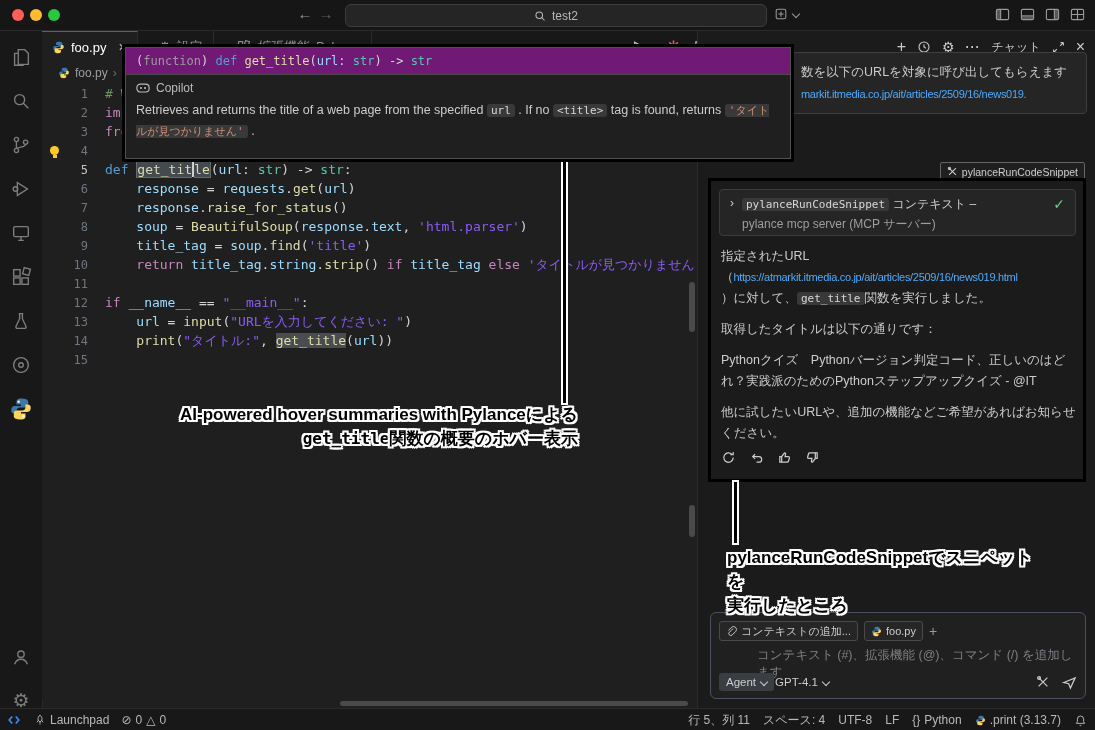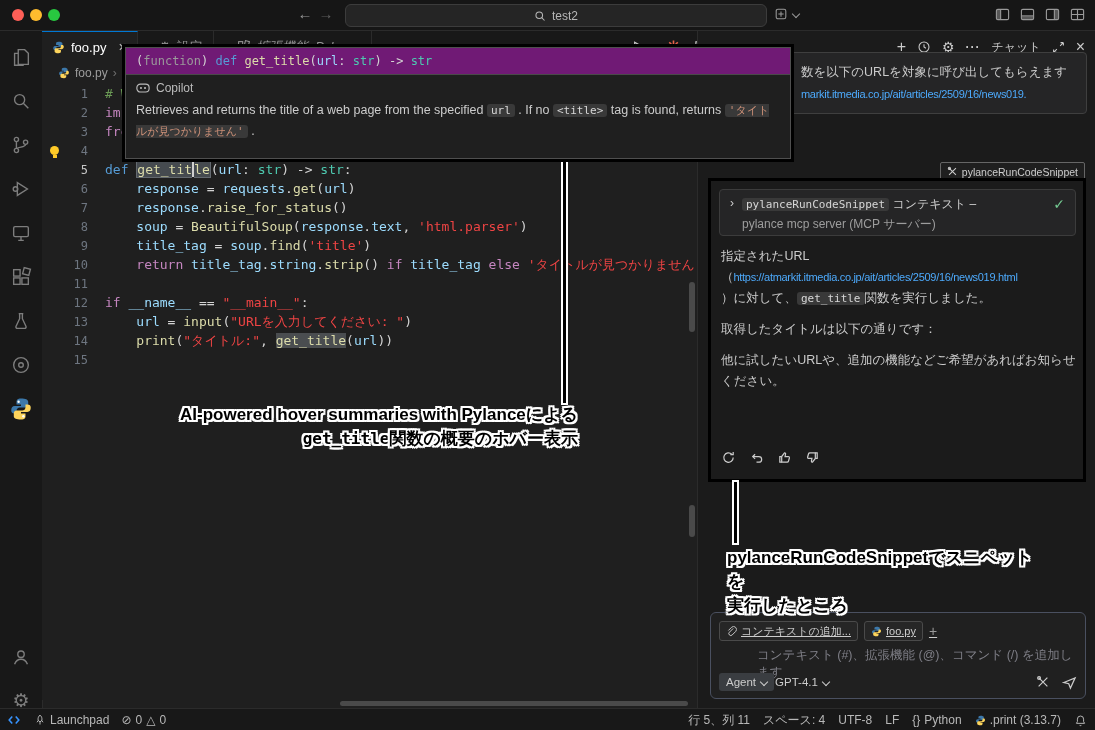--- a/index.html
+++ b/index.html
@@ -31,21 +31,21 @@
   .breadcrumb{position:absolute;left:42px;top:62px;width:655px;height:22px;background:#1f1f1f;display:flex;align-items:center;
               gap:5px;padding-left:16px;box-sizing:border-box;font-size:12px;color:#9d9d9d;}
 
   
   .code{position:absolute;left:42px;top:84px;width:655px;height:616px;background:#1f1f1f;overflow:hidden;
         font-family:"DejaVu Sans Mono",monospace;font-size:13px;}
   .code-line{position:relative;height:19px;display:flex;align-items:center;white-space:pre;}
   .ln{width:46px;text-align:right;color:#6e7681;font-size:12px;flex:none;}
   .code-line.active .ln{color:#c6c6c6;}
   .lt{margin-left:17px;white-space:pre;}
-  .tk-k{color:#569cd6}.tk-kc{color:#c586c0}.tk-f{color:#dcdcaa}.tk-v{color:#9cdcfe}.tk-s{color:#ef4444}
+  .tk-k{color:#569cd6}.tk-kc{color:#c586c0}.tk-f{color:#dcdcaa}.tk-v{color:#9cdcfe}.tk-s{color:#8b5cf6}
   .tk-t2{color:#4ec9b0}.tk-p{color:#d4d4d4}.tk-c{color:#6a9955}.tk-g{color:#9b9b9b}
   .tk-hs{color:#dcdcaa;background:#454a4f;border:1px solid #646a70;border-right:none;}
   .tk-he{color:#dcdcaa;background:#454a4f;border:1px solid #646a70;border-left:none;}
   .tk-hlf{color:#dcdcaa;background:#4a4d50;}
   .caret{display:inline-block;width:2px;height:15px;background:#cfcfcf;vertical-align:-3px;}
   .bulb{position:absolute;left:8px;top:5px;width:9px;height:9px;border-radius:50%;background:#ffca28;}
   .bulb::after{content:"";position:absolute;left:2.5px;top:9px;width:4px;height:3px;background:#ffca28;}
   .sb-v{position:absolute;width:6px;background:#4a4a4a;border-radius:3px;}
   .sb-h{position:absolute;height:5px;background:#4a4a4a;border-radius:3px;}
   .divider-v{position:absolute;left:697px;top:31px;width:1px;height:677px;background:#2b2b2b;}
@@ -65,21 +65,21 @@
   .chat-p{margin:0 0 10px 0;}
   .chatactions{position:absolute;left:721px;top:450px;display:flex;gap:13px;align-items:center;color:#cccccc;}
   .run-link{color:#4daafc;text-decoration:none;font-size:11px;letter-spacing:-0.3px;word-break:break-all;}
   .run-code{font-family:"DejaVu Sans Mono",monospace;font-size:11px;background:#393939;border-radius:3px;padding:0 4px;color:#d7d7d7;}
   .run-scode{font-family:"DejaVu Sans Mono",monospace;font-size:11px;background:#393939;border-radius:3px;padding:0 4px;color:#ce9178;}
   .run-mono{font-family:"DejaVu Sans Mono",monospace;font-weight:bold;font-size:16px;}
 
   
   .chatinput{position:absolute;left:710px;top:612px;width:376px;height:87px;box-sizing:border-box;background:#202020;
              border:1px solid #4a5060;border-radius:6px;}
-  .chiprow{position:absolute;left:8px;top:8px;display:flex;gap:6px;align-items:center;text-decoration:underline;}
+  .chiprow{position:absolute;left:8px;top:8px;display:flex;gap:6px;align-items:center;}
   .chip{display:flex;align-items:center;gap:4px;height:18px;padding:0 6px;border:1px solid #4a4a4a;border-radius:3px;
         font-size:11px;color:#cccccc;background:#262626;}
   .ci-placeholder{position:absolute;left:10px;top:34px;font-size:12.5px;color:#7e7e86;margin-left:36px;}
   .ci-bottom{position:absolute;left:8px;right:8px;bottom:7px;display:flex;align-items:center;gap:1px;}
   .modechip{display:flex;align-items:center;height:18px;padding:0 7px;background:#3a3d41;border-radius:3px;font-size:11.5px;color:#cccccc;}
   .chev{display:inline-block;width:5px;height:5px;border-right:1.2px solid currentColor;border-bottom:1.2px solid currentColor;
         transform:rotate(45deg);margin-left:5px;vertical-align:2px;}
 
   
   .statusbar{position:absolute;left:0;top:708px;width:1095px;height:22px;background:#181818;border-top:1px solid #2b2b2b;
@@ -330,20 +330,21 @@
       <span><span class="run-code">pylanceRunCodeSnippet</span><span class="run-text"> コンテキスト –</span></span>
       <div class="sub">pylance mcp server (MCP サーバー)</div>
     </span>
     <span style="color:#73c991;font-size:14px">✓</span>
   </div>
 
   <div class="chatbody">
     <div>
         <div class="chat-p"><span class="run-text">指定されたURL</span><br><span class="run-text">（</span><a class="run-link">https://atmarkit.itmedia.co.jp/ait/articles/2509/16/news019.html</a><br><span class="run-text">）に対して、</span><span class="run-code">get_title</span><span class="run-text">関数を実行しました。</span></div>
         <div class="chat-p"><span class="run-text">取得したタイトルは以下の通りです：</span></div>
+        <div class="chat-p"><span class="run-text">Pythonクイズ　Pythonバージョン判定コード、正しいのはどれ？実践派のためのPythonステップアップクイズ - @IT</span></div>
         <div class="chat-p"><span class="run-text">他に試したいURLや、追加の機能などご希望があればお知らせください。</span></div>
       </div>
   </div>
 
   <div class="chatactions">
     <svg width="15" height="15" viewBox="0 0 16 16" fill="none" stroke="#cccccc" stroke-width="1.3">
         <path d="M13 8A5 5 0 1 1 11.5 4.5"></path>
         <path d="M13 2v3h-3"></path>
       </svg>
     <svg width="15" height="15" viewBox="0 0 16 16" fill="none" stroke="#cccccc" stroke-width="1.3">

